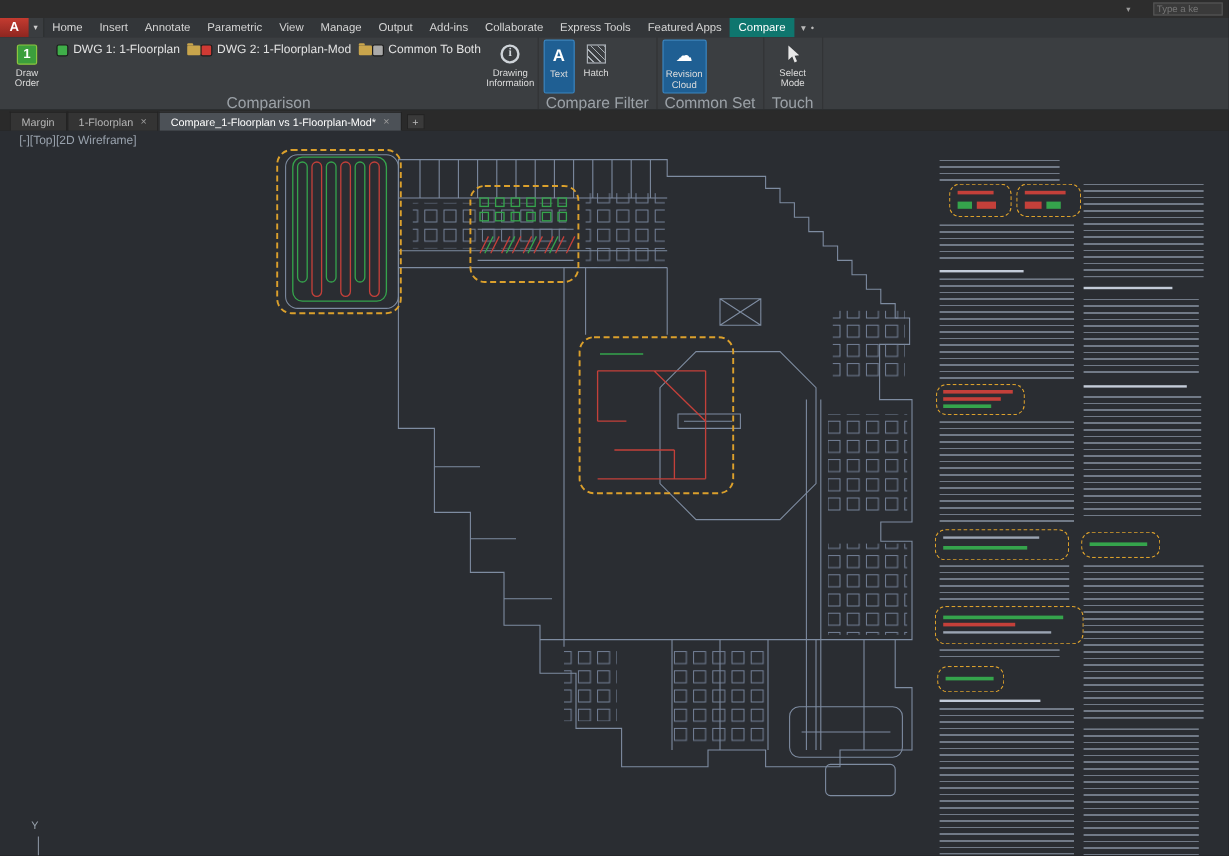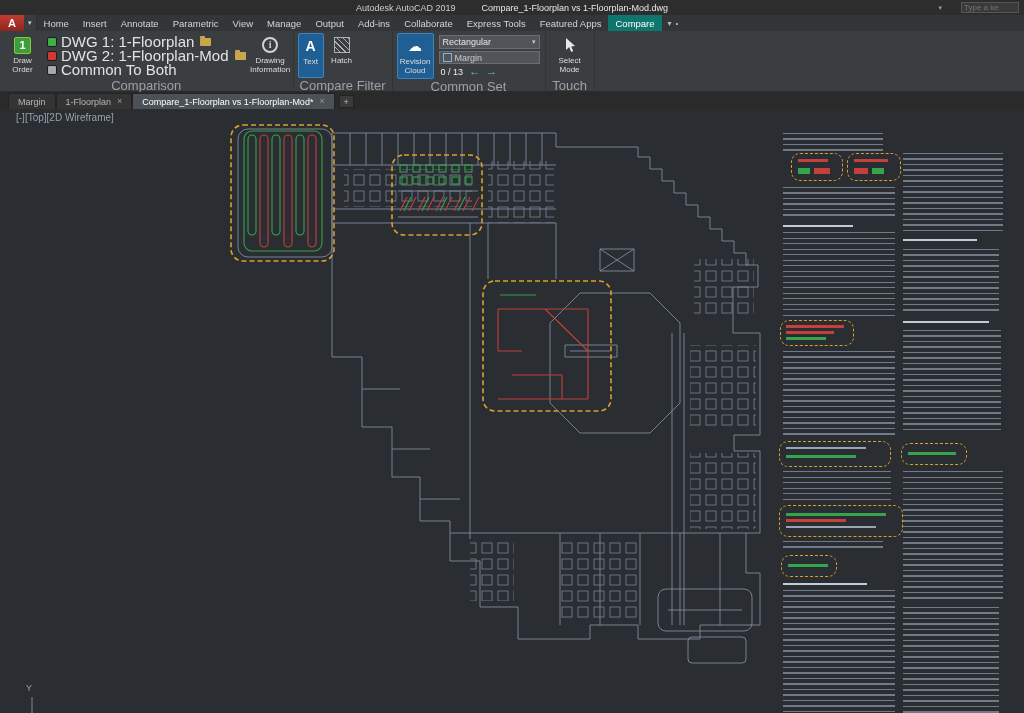--- a/index.html
+++ b/index.html
@@ -29,21 +29,21 @@
   .panel-body{flex:1;display:flex;align-items:stretch;padding:2px 4px;gap:4px}
   .panel-label{height:11px;font-size:13px;color:#9ba1a7;display:flex;align-items:center;justify-content:center;padding:0 6px;white-space:nowrap}
   .bigbtn{width:37px;display:flex;flex-direction:column;align-items:center;gap:1px;font-size:8px;color:#dcdcdc;text-align:center;padding:2px 1px;line-height:1.15;border-radius:2px}
   .bigbtn.blue{background:#1f5f93;border:1px solid #3a85c0}
   .icon-slot{height:20px;display:flex;align-items:center;justify-content:center}
   .num-icon{width:17px;height:17px;background:#3c9e3c;border:1px solid #8cc63f;color:#fff;font-size:11px;font-weight:bold;display:flex;align-items:center;justify-content:center;border-radius:2px}
   .info-icon{width:16px;height:16px;border-radius:50%;border:2px solid #cfd4d9;color:#cfd4d9;font-size:10px;font-weight:bold;font-family:"Liberation Serif",serif;display:flex;align-items:center;justify-content:center}
   .textA-icon{color:#fff;font-weight:bold;font-size:14px}
   .hatch-icon{width:16px;height:16px;border:1px solid #aab0b6;background:repeating-linear-gradient(45deg,transparent 0 3px,#aab0b6 3px 4px)}
   .cloud-icon{color:#fff;font-size:14px;line-height:1}
-  .dwgcol{display:flex;flex-direction:column;justify-content:space-between;padding:2px 2px;font-size:15px;color:#e2e2e2;min-width:122px}
+  .dwgcol{display:flex;justify-content:space-between;padding:2px 2px;font-size:10px;color:#e2e2e2;min-width:122px}
   .dwgrow{display:flex;align-items:center;gap:4px;height:13px;white-space:nowrap}
   .swatch{width:10px;height:10px;border:1px solid #1c1c1c;border-radius:2px;flex:0 0 auto}
   .folder{width:11px;height:8px;background:#c9a54c;border-radius:1px;position:relative;margin-left:2px;flex:0 0 auto}
   .folder::before{content:"";position:absolute;top:-2px;left:0;width:5px;height:2px;background:#c9a54c;border-radius:1px 1px 0 0}
   .cs-col{display:flex;flex-direction:column;gap:2px;padding:2px 1px;width:103px;font-size:9px}
   .dropdown{height:14px;background:#515559;border:1px solid #6a6e72;color:#e6e6e6;display:flex;align-items:center;justify-content:space-between;padding:0 3px}
   .dd-caret{font-size:7px;color:#c5c5c5}
   .margin-field{height:13px;background:#515559;border:1px solid #6a6e72;color:#c9c9c9;display:flex;align-items:center;gap:3px;padding:0 3px}
   .margin-ico{width:9px;height:9px;border:1px solid #7db3d8;flex:0 0 auto}
   .counter-row{display:flex;align-items:center;gap:6px;color:#ececec;padding-left:2px}
@@ -71,24 +71,20 @@
   .gsq{position:absolute;height:6px;background:#35a44c}
   .rsq{position:absolute;height:6px;background:#c4403a}
   .graybar{position:absolute;height:2px;background:#9aa4b2}
 </style>
 </head>
 <body>
 
 <div class="app">
 
   <div class="titlebar">
-    <div class="title-center">
-      <span>Autodesk AutoCAD 2019</span>
-      <span class="doc">Compare_1-Floorplan vs 1-Floorplan-Mod.dwg</span>
-    </div>
     <div class="search-area">
       <span class="search-caret">▾</span>
       <input placeholder="Type a ke" style="">
     </div>
   </div>
 
   <div class="menubar">
     <div class="applogo">A</div>
     <div class="logo-caret">▾</div>
     <span class="mtab">Home</span>
@@ -163,35 +159,20 @@
       <div class="panel-label">Compare Filter</div>
     </div>
 
     <div class="panel">
       <div class="panel-body">
         <div class="bigbtn blue">
           <div class="icon-slot">
               <span class="cloud-icon">☁</span>
             </div>
           <div>Revision Cloud</div>
-        </div>
-        <div class="cs-col">
-          <div class="dropdown">
-            <span>Rectangular</span>
-            <span class="dd-caret">▾</span>
-          </div>
-          <div class="margin-field">
-            <span class="margin-ico"></span>
-            <span>Margin</span>
-          </div>
-          <div class="counter-row">
-            <span>0 / 13</span>
-            <span class="arrow-btn">←</span>
-            <span class="arrow-btn">→</span>
-          </div>
         </div>
       </div>
       <div class="panel-label">Common Set</div>
     </div>
 
     <div class="panel">
       <div class="panel-body">
         <div class="bigbtn" style="width:40px">
           <div class="icon-slot">
             <svg width="14" height="16" viewBox="0 0 14 16">

